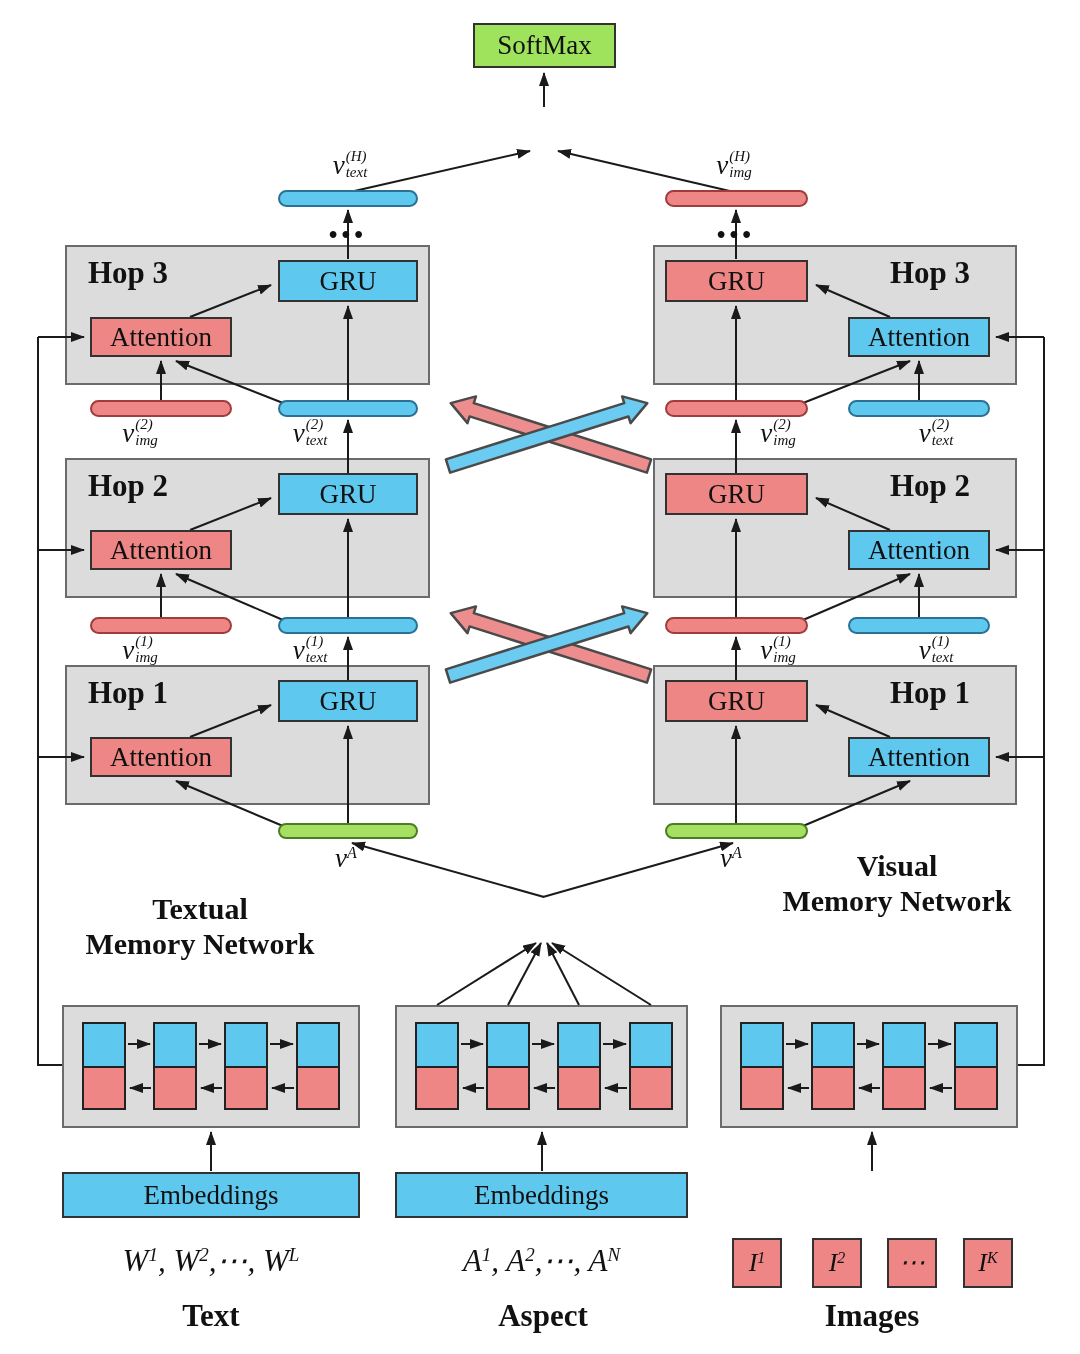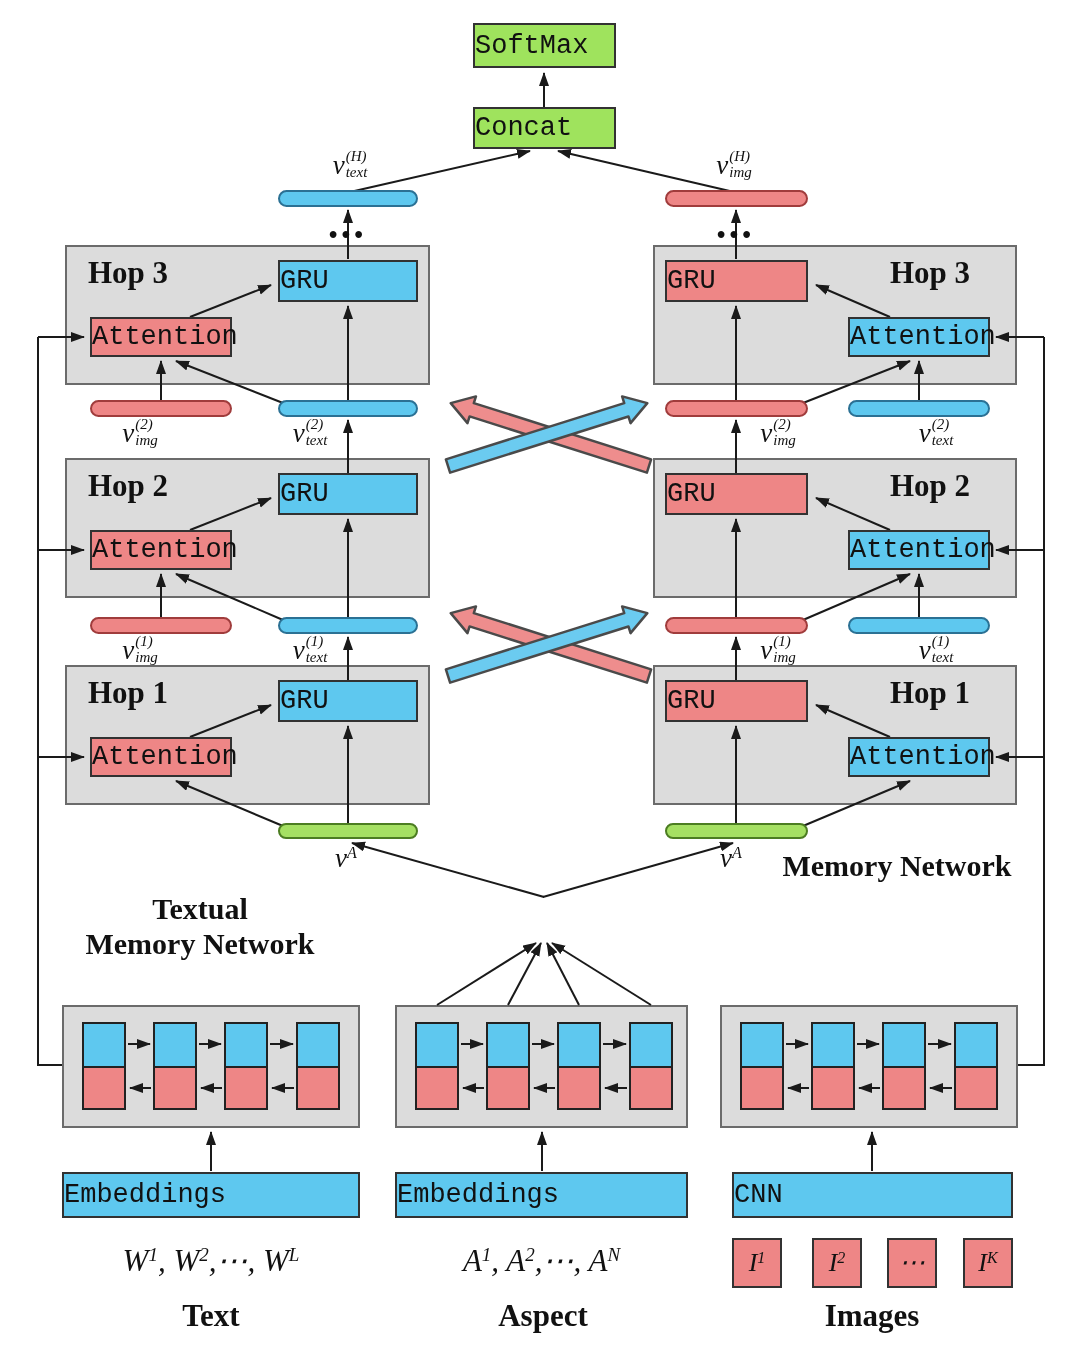--- a/index.html
+++ b/index.html
@@ -1,21 +1,21 @@
 <!DOCTYPE html>
 <html><head>
 <meta charset="utf-8">
 <style>
   html,body{margin:0;padding:0;background:#ffffff;}
   .stage{position:relative;width:1080px;height:1354px;background:#ffffff;overflow:hidden;
          font-family:"Liberation Serif",serif;color:#111;}
   .panel{position:absolute;background:#dcdcdc;border:2px solid #6b6b6b;box-sizing:border-box;z-index:1;}
   .svgL{position:absolute;left:0;top:0;z-index:2;}
-  .box{position:absolute;display:flex;align-items:center;justify-content:flex-start;
-       font-size:27px;border:2px solid #323232;box-sizing:border-box;z-index:3;font-family:Liberation Mono, monospace;}
+  .box{position:absolute;display:flex;align-items:center;justify-content:center;
+       font-size:27px;border:2px solid #323232;box-sizing:border-box;z-index:3;}
   .green{background:#9fe35d;}
   .blue{background:#5ec8ef;}
   .redf{background:#ee8686;}
   .pill{position:absolute;height:17px;border-radius:9px;box-sizing:border-box;z-index:3;}
   .pill.bluep{background:#5ec8ef;border:2px solid #2b7194;}
   .pill.redp{background:#ee8686;border:2px solid #a03c3c;}
   .pill.greenp{background:#a5e063;border:2px solid #4c7d22;}
   .hoplabel{position:absolute;font-weight:700;font-size:31px;z-index:3;}
   .nettitle{position:absolute;font-weight:700;font-size:30px;line-height:1.18;text-align:center;z-index:3;}
   .cap{position:absolute;font-weight:700;font-size:31px;text-align:center;z-index:3;}
@@ -155,23 +155,20 @@
       </g>
       <g transform="translate(448,676) rotate(-17.5)">
         <polygon points="0,-7 187,-7 187,-14 209,0 187,14 187,7 0,7" fill="#6bcbf0"></polygon>
       </g>
     </g>
   </svg>
 
   <div class="box green" style="left:473px;top:23px;width:143px;height:45px;">
     <span>SoftMax</span>
   </div>
-  <div class="box green" style="left:473px;top:107px;width:143px;height:42px;">
-    <span>Concat</span>
-  </div>
 
   <div class="pill bluep" style="left:278px;top:190px;width:140px;"></div>
   <div class="pill redp" style="left:665px;top:190px;width:143px;"></div>
   <div class="lbl" style="left:350px;top:152px;"><span class="mlabel">
         <span class="t">v</span>
         <span class="stack">
           <span>(H)</span>
           <span>text</span>
         </span>
       </span></div>
@@ -308,20 +305,21 @@
   <div class="lbl" style="left:731px;top:845px;"><span class="mlabel">
         <span class="t">v</span>
         <sup>A</sup>
       </span></div>
 
   <div class="nettitle" style="left:40px;top:848px;width:320px;margin-top:43px;">
     <div>Textual</div>
     <div>Memory Network</div>
   </div>
   <div class="nettitle" style="left:737px;top:848px;width:320px;">
+    <div>Visual</div>
     <div>Memory Network</div>
   </div>
 
 
   <div class="cell" style="left:82px;top:1022px;">
       <div class="half top"></div>
       <div class="half bot"></div>
     </div>
   <div class="cell" style="left:153px;top:1022px;">
       <div class="half top"></div>
@@ -368,23 +366,20 @@
   <div class="cell" style="left:954px;top:1022px;">
       <div class="half top"></div>
       <div class="half bot"></div>
     </div>
 
   <div class="box blue" style="left:62px;top:1172px;width:298px;height:46px;">
     <span>Embeddings</span>
   </div>
   <div class="box blue" style="left:395px;top:1172px;width:293px;height:46px;">
     <span>Embeddings</span>
-  </div>
-  <div class="box blue" style="left:732px;top:1172px;width:281px;height:46px;">
-    <span>CNN</span>
   </div>
 
   <div class="tokens" style="left:61px;top:1243px;width:300px;">
     <span class="mlabel">
         <span class="t">W</span>
         <sub>1</sub>
         <span class="t">, W</span>
         <sub>2</sub>
         <span class="t">, </span>
         <span class="t">⋯</span>

